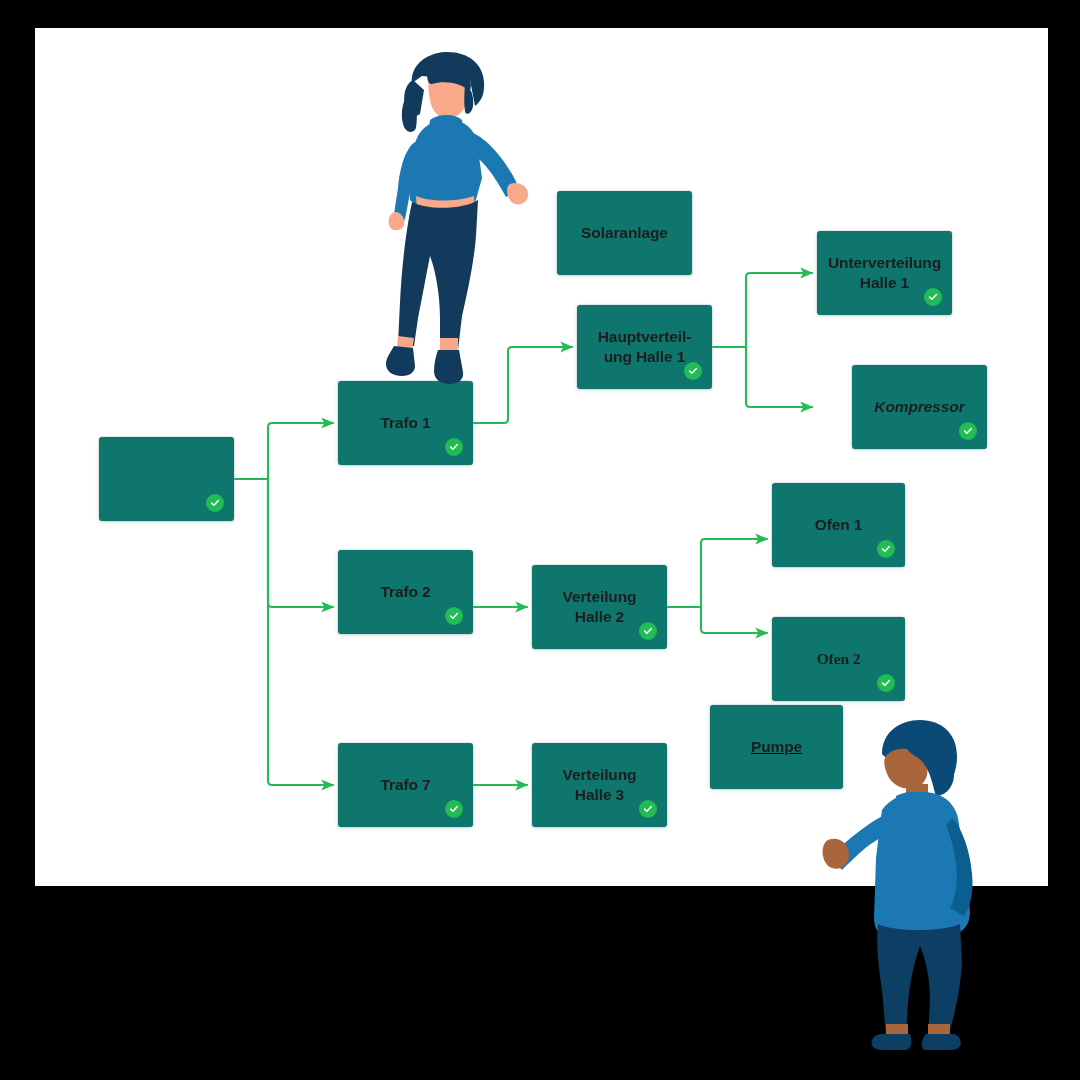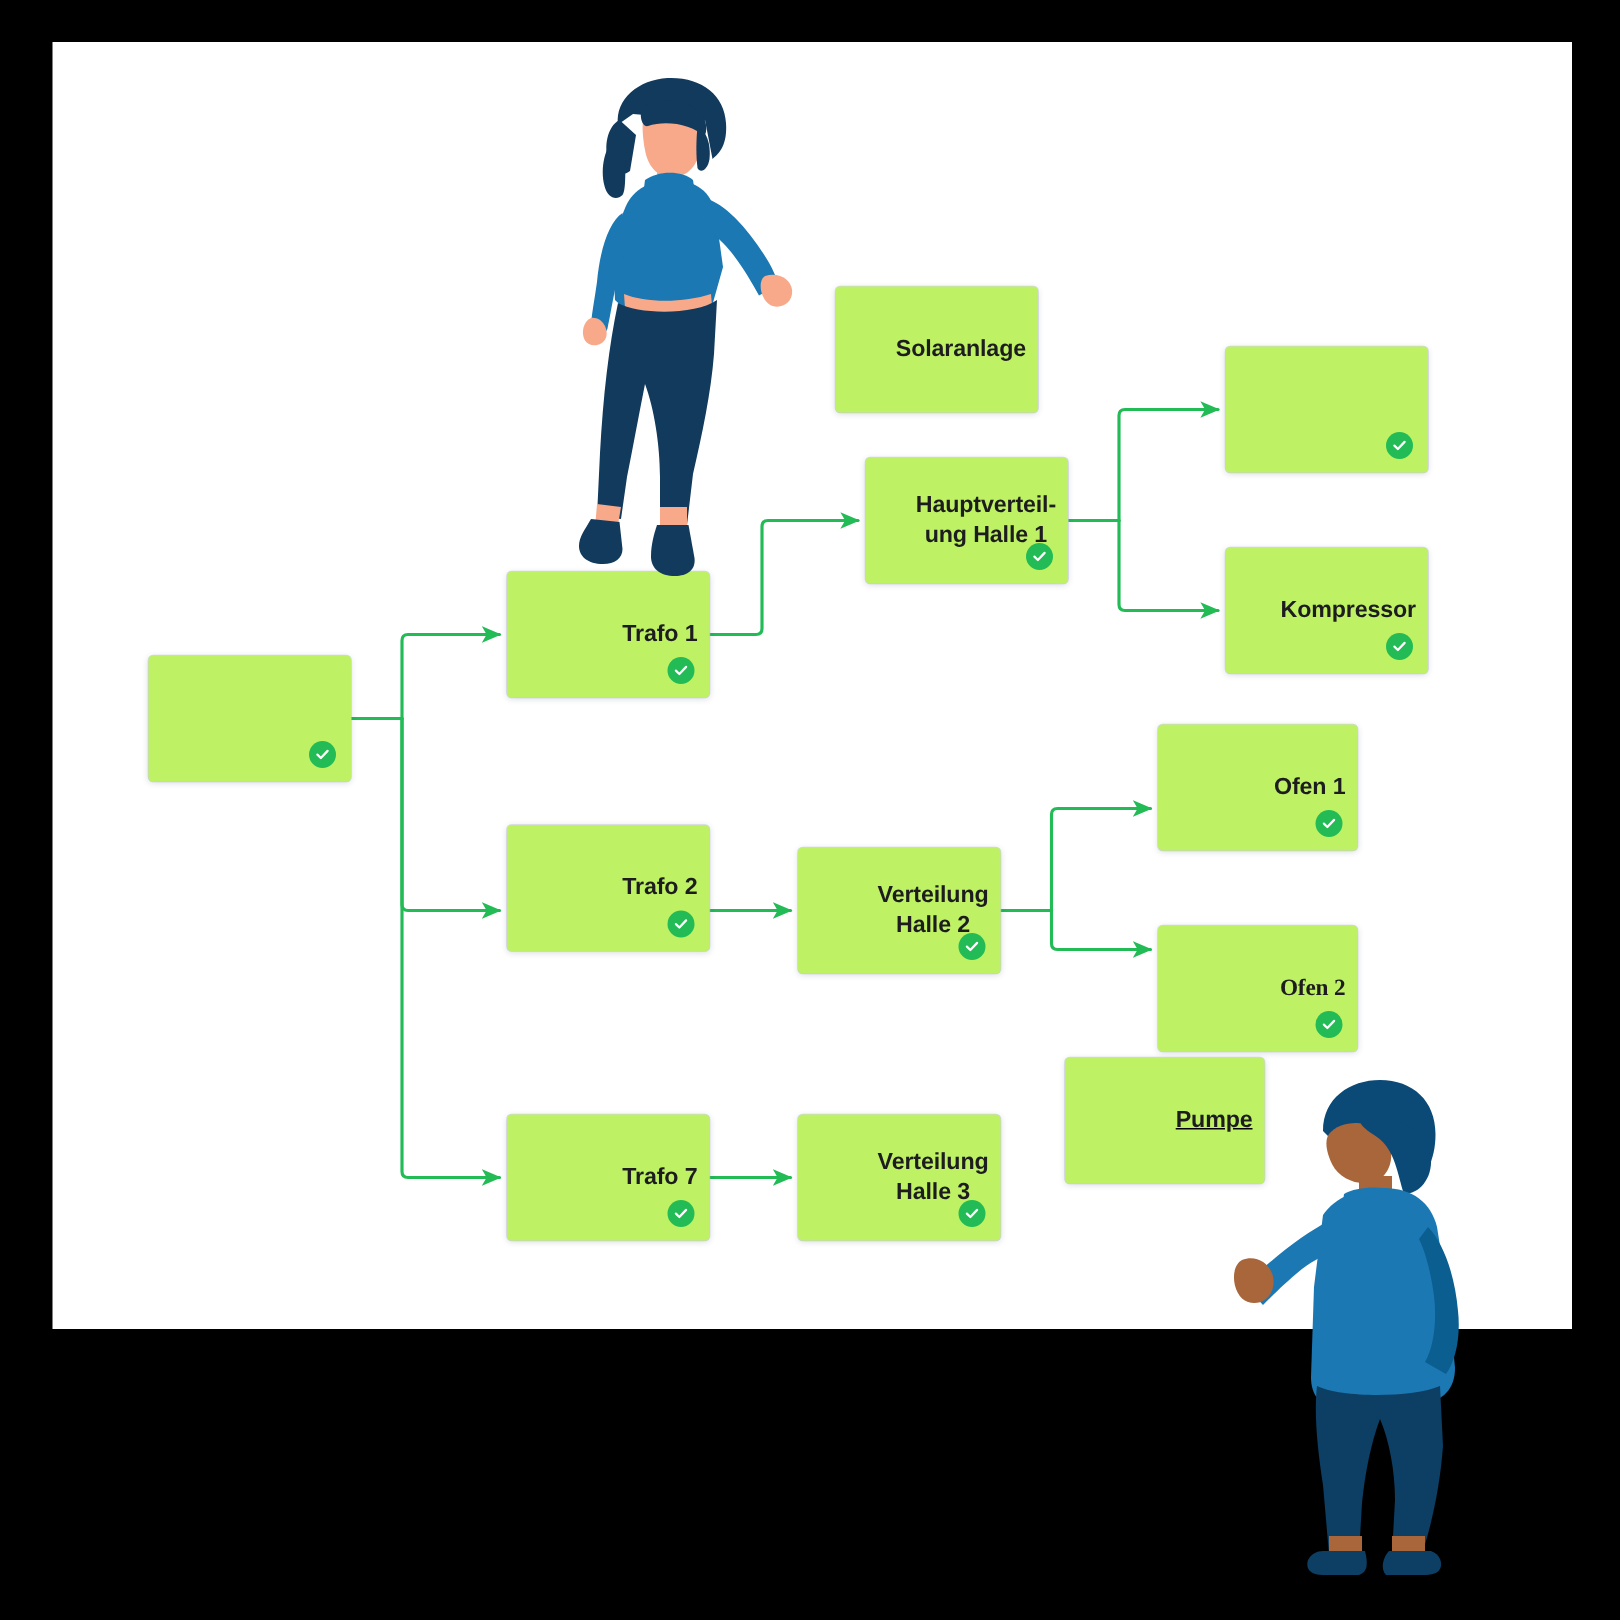--- a/index.html
+++ b/index.html
@@ -27,26 +27,26 @@
     width: 1080px; height: 1080px;
   }
   #edge-svg {
     position: absolute; left: 0; top: 0;
     width: 1080px; height: 1080px;
     overflow: visible;
   }
   
   .node {
     position: absolute;
-    background: #bef264;
+    background: #0f766e;
     border-radius: 3px;
     box-shadow: 0 1px 4px rgba(20,40,60,0.16), 0 0 0 0.5px rgba(210,215,222,0.75);
     display: flex;
     align-items: center;
-    justify-content: flex-end;
+    justify-content: center;
   }
   .node-label {
     font-size: 15.5px;
     font-weight: 700;
     color: #1d1d1f;
     text-align: center;
     line-height: 1.32;
     letter-spacing: -0.1px;
     padding: 0 8px;
     white-space: pre-line;
@@ -135,27 +135,29 @@
         <div class="node" style="left: 577px; top: 305px; width: 135px; height: 84px;">
           <div class="node-label">Hauptverteil-
 ung Halle 1</div>
           <div class="status-badge" style="background: rgb(34, 187, 85);">
             <svg width="10" height="10" viewBox="0 0 10 10" aria-hidden="true">
               <path d="M1.6,5.1 L3.9,7.3 L8.4,2.6" fill="none" stroke="#ffffff" stroke-width="1.5" stroke-linecap="round" stroke-linejoin="round"></path>
             </svg>
           </div>
         </div>
         <div class="node" style="left: 817px; top: 231px; width: 135px; height: 84px;">
-          <div class="status-badge" style="background: rgb(34, 187, 85);">
-            <svg width="10" height="10" viewBox="0 0 10 10" aria-hidden="true">
-              <path d="M1.6,5.1 L3.9,7.3 L8.4,2.6" fill="none" stroke="#ffffff" stroke-width="1.5" stroke-linecap="round" stroke-linejoin="round"></path>
-            </svg>
-          </div>
-        </div>
-        <div class="node" style="left: 817px; top: 365px; width: 135px; height: 84px;">
+          <div class="node-label">Unterverteilung
+Halle 1</div>
+          <div class="status-badge" style="background: rgb(34, 187, 85);">
+            <svg width="10" height="10" viewBox="0 0 10 10" aria-hidden="true">
+              <path d="M1.6,5.1 L3.9,7.3 L8.4,2.6" fill="none" stroke="#ffffff" stroke-width="1.5" stroke-linecap="round" stroke-linejoin="round"></path>
+            </svg>
+          </div>
+        </div>
+        <div class="node" style="left: 852px; top: 365px; width: 135px; height: 84px; font-style: italic;">
           <div class="node-label">Kompressor</div>
           <div class="status-badge" style="background: rgb(34, 187, 85);">
             <svg width="10" height="10" viewBox="0 0 10 10" aria-hidden="true">
               <path d="M1.6,5.1 L3.9,7.3 L8.4,2.6" fill="none" stroke="#ffffff" stroke-width="1.5" stroke-linecap="round" stroke-linejoin="round"></path>
             </svg>
           </div>
         </div>
         <div class="node" style="left: 338px; top: 550px; width: 135px; height: 84px;">
           <div class="node-label">Trafo 2</div>
           <div class="status-badge" style="background: rgb(34, 187, 85);">

